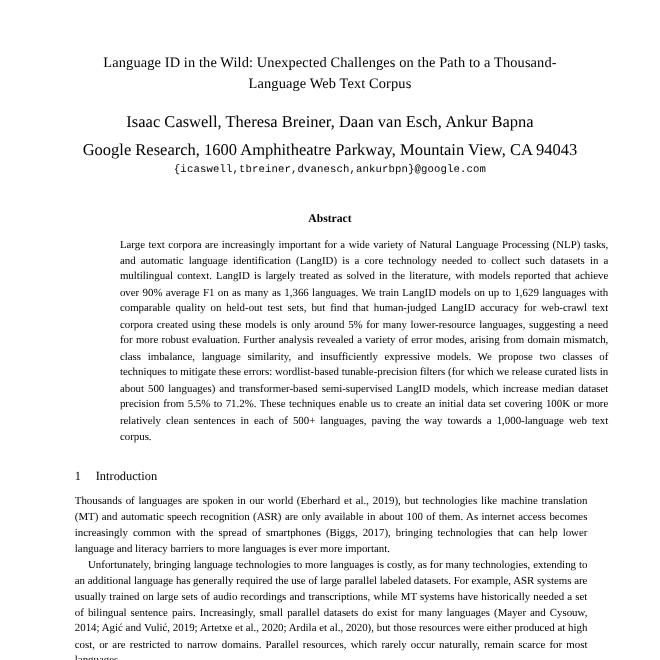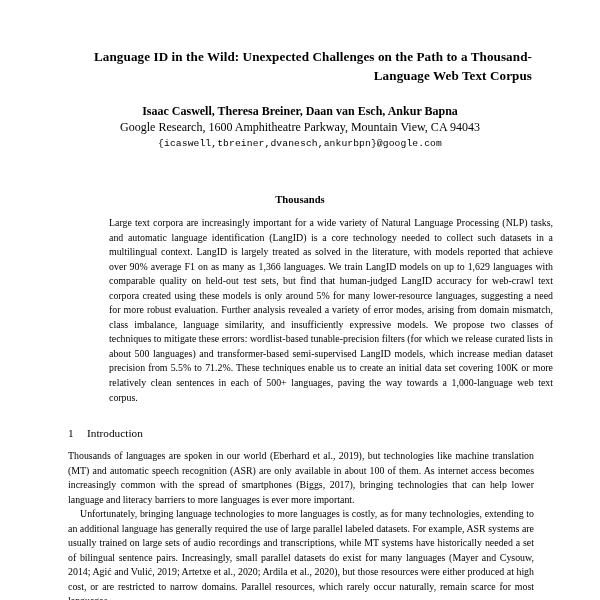--- a/index.html
+++ b/index.html
@@ -26,44 +26,43 @@
   
   .title-block {
     position: absolute;
     left: 68px;
     top: 47px;
     width: 464px;
     text-align: center;
   }
   .paper-title {
     font-size: 13.1px;
-    font-weight: bold;
+    font-weight: normal;
     line-height: 19px;
     letter-spacing: 0.1px;
-    text-align: right;
   }
 
   
   .author-block {
     position: absolute;
     left: 68px;
     top: 104px;
     width: 464px;
     text-align: center;
   }
   .authors {
-    font-size: 12px;
-    font-weight: bold;
+    font-size: 15px;
+    font-weight: normal;
     line-height: 15px;
   }
   .affiliation {
-    font-size: 12px;
+    font-size: 15px;
     font-weight: normal;
     line-height: 15px;
-    margin-top: 1px;
+    margin-top: 11px;
   }
   .emails {
     font-family: "Liberation Mono", "DejaVu Sans Mono", monospace;
     font-size: 9.7px;
     line-height: 15px;
     margin-top: 1px;
     letter-spacing: 0.1px;
   }
 
   
@@ -128,21 +127,21 @@
   <div class="title-block">
     <div class="paper-title">Language ID in the Wild: Unexpected Challenges on the Path to a Thousand-Language Web Text Corpus</div>
   </div>
 
   <div class="author-block">
     <div class="authors">Isaac Caswell, Theresa Breiner, Daan van Esch, Ankur Bapna</div>
     <div class="affiliation">Google Research, 1600 Amphitheatre Parkway, Mountain View, CA 94043</div>
     <div class="emails">{icaswell,tbreiner,dvanesch,ankurbpn}@google.com</div>
   </div>
 
-  <div class="abstract-heading">Thousands</div>
+  <div class="abstract-heading">Abstract</div>
 
   <div class="abstract-body">Large text corpora are increasingly important for a wide variety of Natural Language Processing (NLP) tasks, and automatic language identification (LangID) is a core technology needed to collect such datasets in a multilingual context. LangID is largely treated as solved in the literature, with models reported that achieve over 90% average F1 on as many as 1,366 languages. We train LangID models on up to 1,629 languages with comparable quality on held-out test sets, but find that human-judged LangID accuracy for web-crawl text corpora created using these models is only around 5% for many lower-resource languages, suggesting a need for more robust evaluation. Further analysis revealed a variety of error modes, arising from domain mismatch, class imbalance, language similarity, and insufficiently expressive models. We propose two classes of techniques to mitigate these errors: wordlist-based tunable-precision filters (for which we release curated lists in about 500 languages) and transformer-based semi-supervised LangID models, which increase median dataset precision from 5.5% to 71.2%. These techniques enable us to create an initial data set covering 100K or more relatively clean sentences in each of 500+ languages, paving the way towards a 1,000-language web text corpus.</div>
 
   <div class="section-heading">
     <span class="sec-num">1</span><span>Introduction</span>
   </div>
 
   <div class="intro-body">
     <p>Thousands of languages are spoken in our world (Eberhard et al., 2019), but technologies like machine translation (MT) and automatic speech recognition (ASR) are only available in about 100 of them. As internet access becomes increasingly common with the spread of smartphones (Biggs, 2017), bringing technologies that can help lower language and literacy barriers to more languages is ever more important.</p>
     <p class="indent">Unfortunately, bringing language technologies to more languages is costly, as for many technologies, extending to an additional language has generally required the use of large parallel labeled datasets. For example, ASR systems are usually trained on large sets of audio recordings and transcriptions, while MT systems have historically needed a set of bilingual sentence pairs. Increasingly, small parallel datasets do exist for many languages (Mayer and Cysouw, 2014; Agić and Vulić, 2019; Artetxe et al., 2020; Ardila et al., 2020), but those resources were either produced at high cost, or are restricted to narrow domains. Parallel resources, which rarely occur naturally, remain scarce for most languages.</p>

